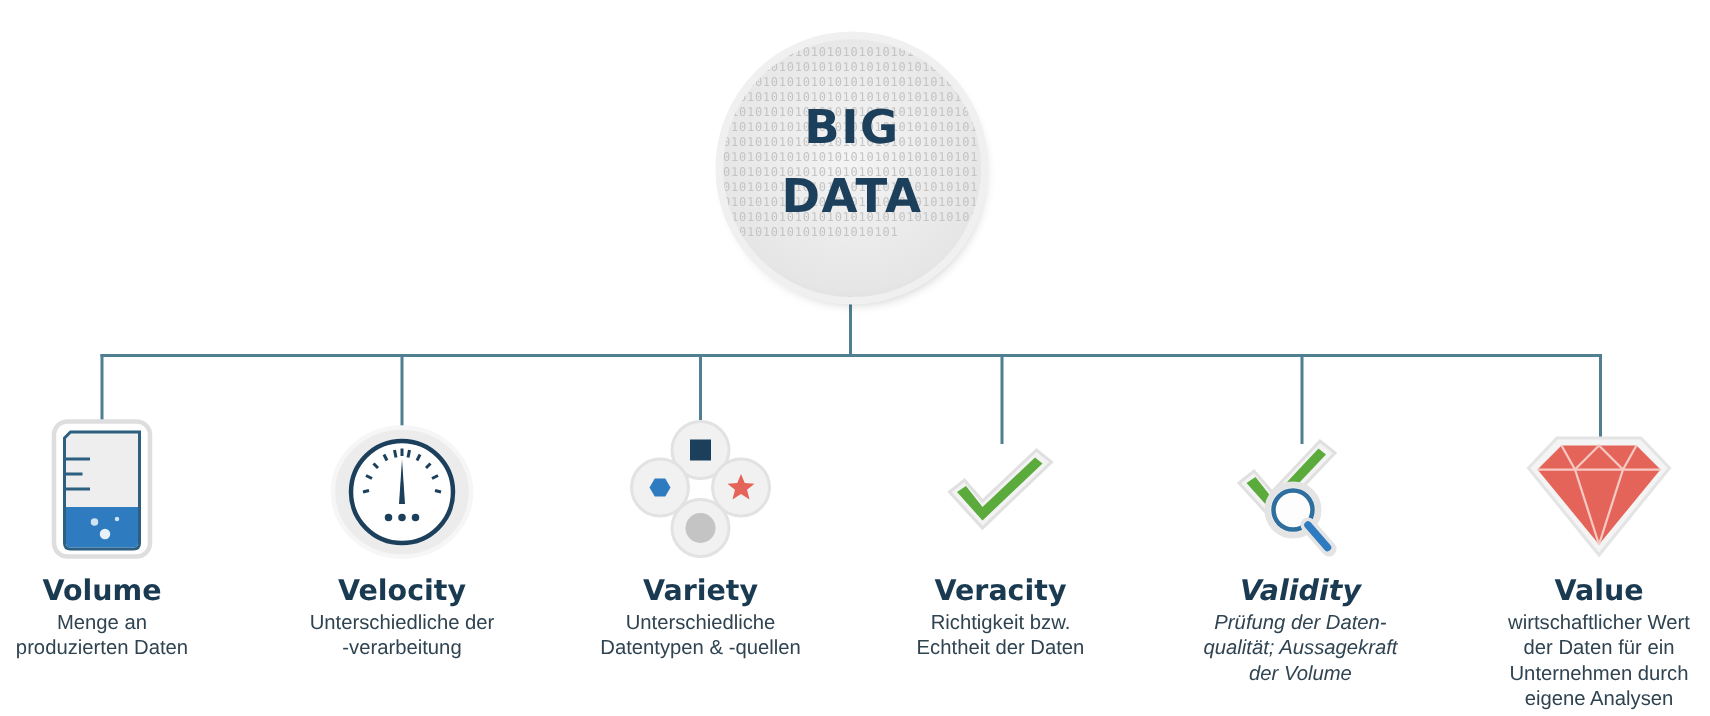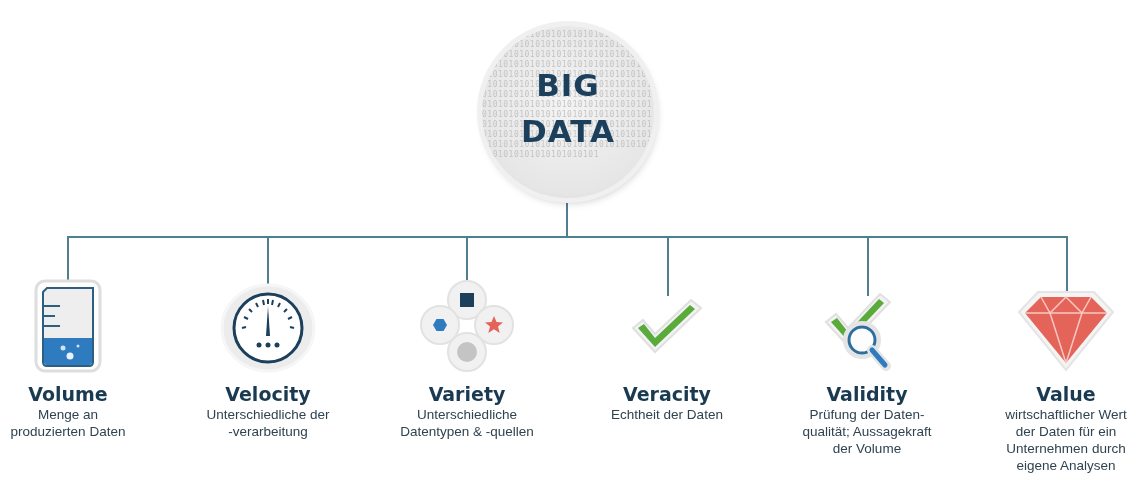--- a/index.html
+++ b/index.html
@@ -129,25 +129,26 @@
 
 <div class="item" style="left:572px;">
   <div class="icon-box">
     <svg style="left:55px; top:24px;" width="80" height="64" viewBox="0 0 80 64">
       <path d="M6 34 L16 26 L28 40 L64 6 L74 14 L28 58 Z" fill="#f3f3f3" stroke="#e0e0e0" stroke-width="2"></path>
       <path d="M11 34 L17 30 L28 44 L63 11 L68 15 L28 53 Z" fill="#5aab3c"></path>
     </svg>
   </div>
   <div class="item-title">Veracity</div>
   <div class="item-desc">
+    <div>Richtigkeit bzw.</div>
     <div>Echtheit der Daten</div>
   </div>
 </div>
 
-<div class="item" style="left:772px;">
+<div class="item" style="left:772px;font-style:italic;">
   <div class="icon-box">
     <svg style="left:50px; top:20px;" width="86" height="88" viewBox="0 0 86 88">
       <path d="M4 32 L14 24 L26 38 L58 4 L68 12 L26 56 Z" fill="#f3f3f3" stroke="#e0e0e0" stroke-width="2"></path>
       <path d="M9 32 L15 28 L26 42 L57 9 L62 13 L26 51 Z" fill="#5aab3c"></path>
       <circle cx="40" cy="50" r="17" fill="#f2f2f2" stroke="#e4e4e4" stroke-width="4"></circle>
       <circle cx="40" cy="50" r="13" fill="rgba(255,255,255,0.85)" stroke="#2f6f9f" stroke-width="3"></circle>
       <line x1="50" y1="60" x2="64" y2="76" stroke="#e4e4e4" stroke-width="10" stroke-linecap="round"></line>
       <line x1="50" y1="60" x2="63" y2="75" stroke="#2f7bbf" stroke-width="5" stroke-linecap="round"></line>
     </svg>
   </div>

